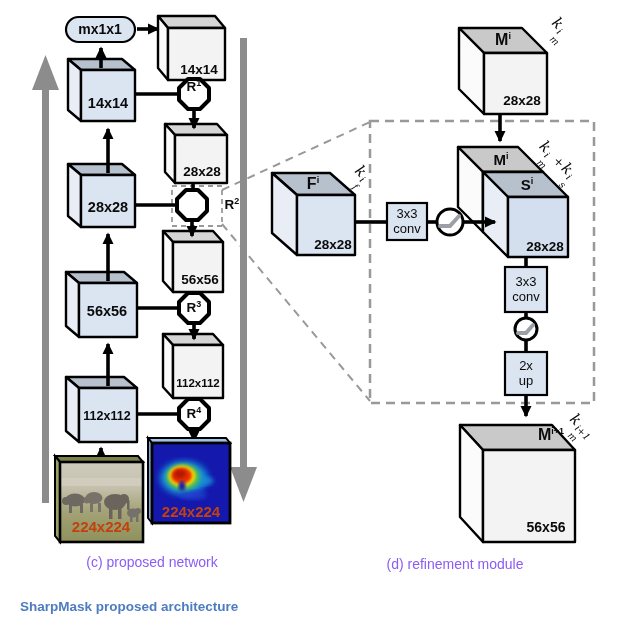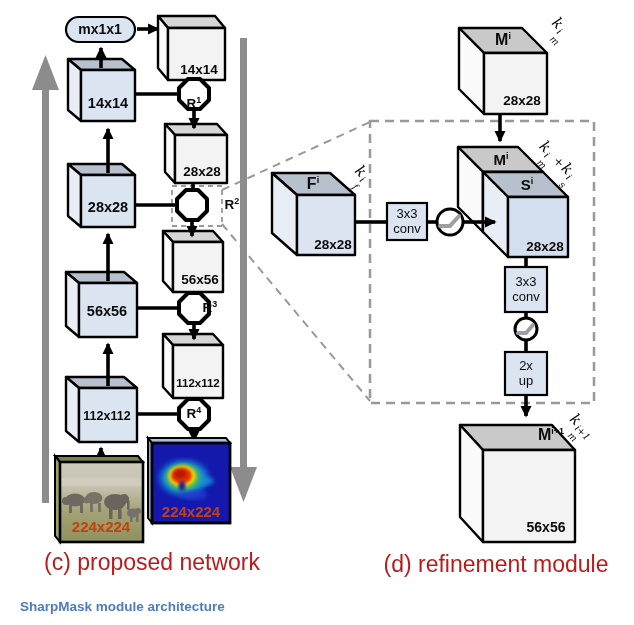--- a/index.html
+++ b/index.html
@@ -10,21 +10,21 @@
        font-family:"Liberation Sans",sans-serif;color:#0a0a0a;line-height:1;}
   .rot45{transform:translate(-50%,-50%) rotate(45deg);}
   .w600{font-weight:600;}
   .white{color:#c2410c;font-weight:600;}
   sup.s{font-size:9px;vertical-align:super;line-height:0;}
   .math{font-family:"DejaVu Serif",serif;font-style:italic;font-size:15px;}
   .ss{display:inline-flex;flex-direction:column;font-size:9.5px;line-height:1;
       font-style:italic;margin-left:1px;vertical-align:-3px;}
   .ss span{display:block;}
   .plus{font-style:normal;font-size:12px;margin:0 1px;}
-  .caption{font-size:23px;color:#b91c1c;}
+  .caption{font-size:14px;color:#8b5cf6;}
   .footer{position:absolute;left:20px;top:599px;transform:none;font-size:13.5px;
           font-weight:bold;color:var(--footer-blue,#4d7cc0);}
   .conv-lbl{font-size:13px;line-height:15px;text-align:center;}
   
   .edge{stroke:#000;stroke-width:2.4;stroke-linejoin:round;}
   .bf{fill:var(--blue-front,#dbe5f1);} .bt{fill:var(--blue-top,#b7c1ce);} .bs{fill:var(--blue-side,#e9eef6);}
   .wf{fill:var(--white-front,#f3f3f3);} .wt{fill:var(--white-top,#d5d5d5);} .ws{fill:var(--white-side,#fbfbfb);}
   .gt{fill:var(--gray-top,#c9c9c9);}
   .sf{fill:var(--sblue-front,#d3dfee);}
   .boxfill{fill:var(--box-fill,#dbe5f1);stroke:#000;stroke-width:2.2;}
@@ -251,31 +251,31 @@
 <div class="lbl w600" style="left:108px;top:103px;font-size:14.5px;">14x14</div>
 <div class="lbl w600" style="left:108px;top:207px;font-size:14.5px;">28x28</div>
 <div class="lbl w600" style="left:107px;top:311px;font-size:14.5px;">56x56</div>
 <div class="lbl w600" style="left:107px;top:416px;font-size:12.5px;">112x112</div>
 
 <div class="lbl w600" style="left:199px;top:70px;font-size:13.5px;">14x14</div>
 <div class="lbl w600" style="left:202px;top:172px;font-size:13.5px;">28x28</div>
 <div class="lbl w600" style="left:200px;top:280px;font-size:13.5px;">56x56</div>
 <div class="lbl w600" style="left:198px;top:384px;font-size:11.5px;">112x112</div>
 
-<div class="lbl w600" style="left:194px;top:104px;font-size:13.5px;"><span>R</span><sup class="s">1</sup></div>
+<div class="lbl w600" style="left:194px;top:87px;font-size:13.5px;"><span>R</span><sup class="s">1</sup></div>
 <div class="lbl w600" style="left:192px;top:205px;font-size:13.5px;margin-left:40px;"><span>R</span><sup class="s">2</sup></div>
-<div class="lbl w600" style="left:194px;top:308px;font-size:13.5px;margin-left:16px;"><span>R</span><sup class="s">3</sup></div>
+<div class="lbl w600" style="left:194px;top:308px;font-size:13.5px;"><span>R</span><sup class="s">3</sup></div>
 <div class="lbl w600" style="left:194px;top:414px;font-size:13.5px;"><span>R</span><sup class="s">4</sup></div>
 
 <div class="lbl white" style="left:101px;top:526px;font-size:15px;">224x224</div>
 <div class="lbl white" style="left:191px;top:511px;font-size:15px;">224x224</div>
 
 <div class="lbl caption" style="left:152px;top:562px;">(c) proposed network</div>
-<div class="lbl caption" style="left:496px;top:564px;">(d) refinement module</div>
-<div class="footer">SharpMask module architecture</div>
+<div class="lbl caption" style="left:455px;top:564px;">(d) refinement module</div>
+<div class="footer">SharpMask proposed architecture</div>
 
 <div class="lbl w600" style="left:503px;top:40px;font-size:16px;"><span>M</span><sup class="s">i</sup></div>
 <div class="lbl w600" style="left:522px;top:101px;font-size:13.5px;">28x28</div>
 <div class="lbl rot45 math" style="left:557px;top:31px;"><i>k</i><span class="ss">
         <span>i</span>
         <span>m</span>
       </span></div>
 
 <div class="lbl w600" style="left:313px;top:184px;font-size:16px;"><span>F</span><sup class="s">i</sup></div>
 <div class="lbl w600" style="left:333px;top:245px;font-size:13.5px;">28x28</div>

